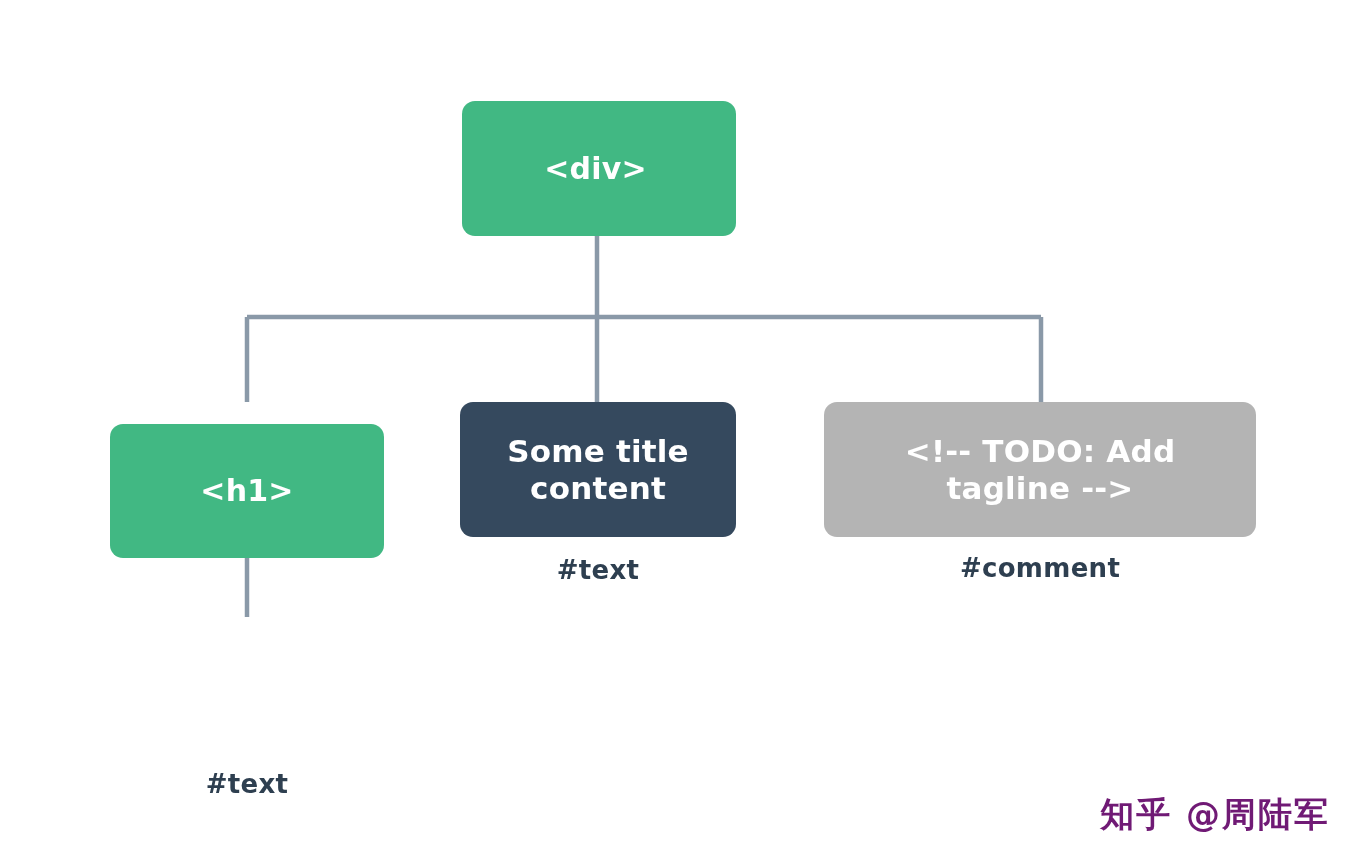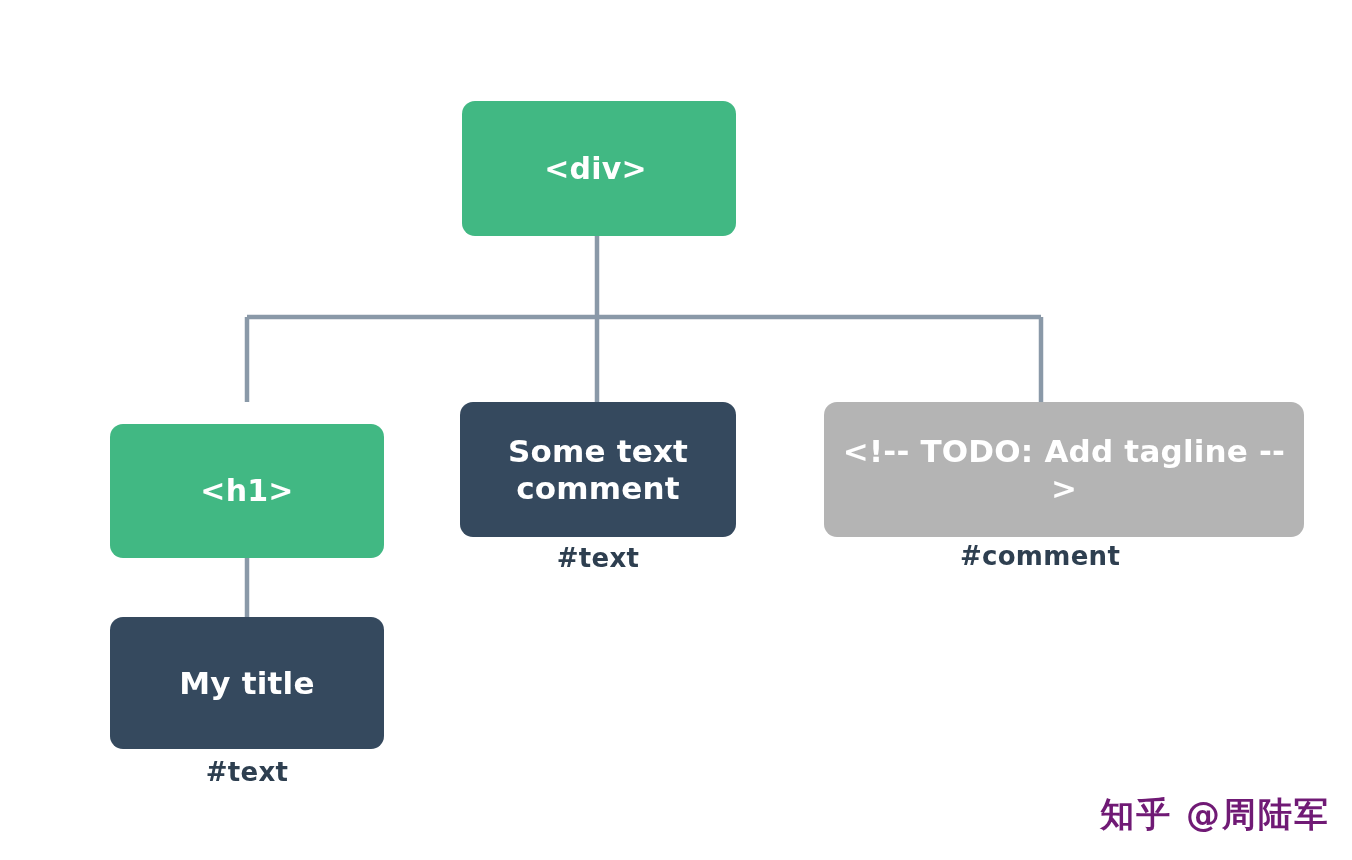--- a/index.html
+++ b/index.html
@@ -59,37 +59,38 @@
     width: 274px; height: 134px;
     font-size: 30px;
   }
   .node-sometext {
     left: 460px; top: 402px;
     width: 276px; height: 135px;
     font-size: 31px;
   }
   .node-todo {
     left: 824px; top: 402px;
-    width: 480px; height: 135px;
+    width: 432px; height: 135px;
     font-size: 31px;
   }
   .node-mytitle {
     left: 110px; top: 617px;
     width: 274px; height: 132px;
     font-size: 31px;
   }
 
   .node-label {
     position: absolute;
     color: #2e3f50;
     font-size: 26px;
     font-weight: 600;
     letter-spacing: 0.3px;
     text-align: center;
     z-index: 2;
+    margin-top: 12px;
   }
   .label-sometext { left: 460px; top: 543px; width: 276px; }
   .label-todo     { left: 824px; top: 541px; width: 432px; }
   .label-mytitle  { left: 110px; top: 757px; width: 274px; }
 
   .watermark {
     position: absolute;
     right: 22px;
     bottom: 22px;
     font-size: 34px;
@@ -122,29 +123,26 @@
 
   <div class="node node-element node-div">
     <span>&lt;div&gt;</span>
   </div>
 
   <div class="node node-element node-h1">
     <span>&lt;h1&gt;</span>
   </div>
 
   <div class="node node-text node-sometext">
-    <span>Some text comment</span>
+    <span>Some title content</span>
   </div>
   <div class="node-label label-sometext">#text</div>
 
   <div class="node node-comment node-todo">
     <span>&lt;!-- TODO: Add tagline  --&gt;</span>
   </div>
   <div class="node-label label-todo">#comment</div>
 
-  <div class="node node-text node-mytitle">
-    <span>My title</span>
-  </div>
   <div class="node-label label-mytitle">#text</div>
 
   <div class="watermark">知乎 @周陆军</div>
 
 </div>
 
 </body></html>

